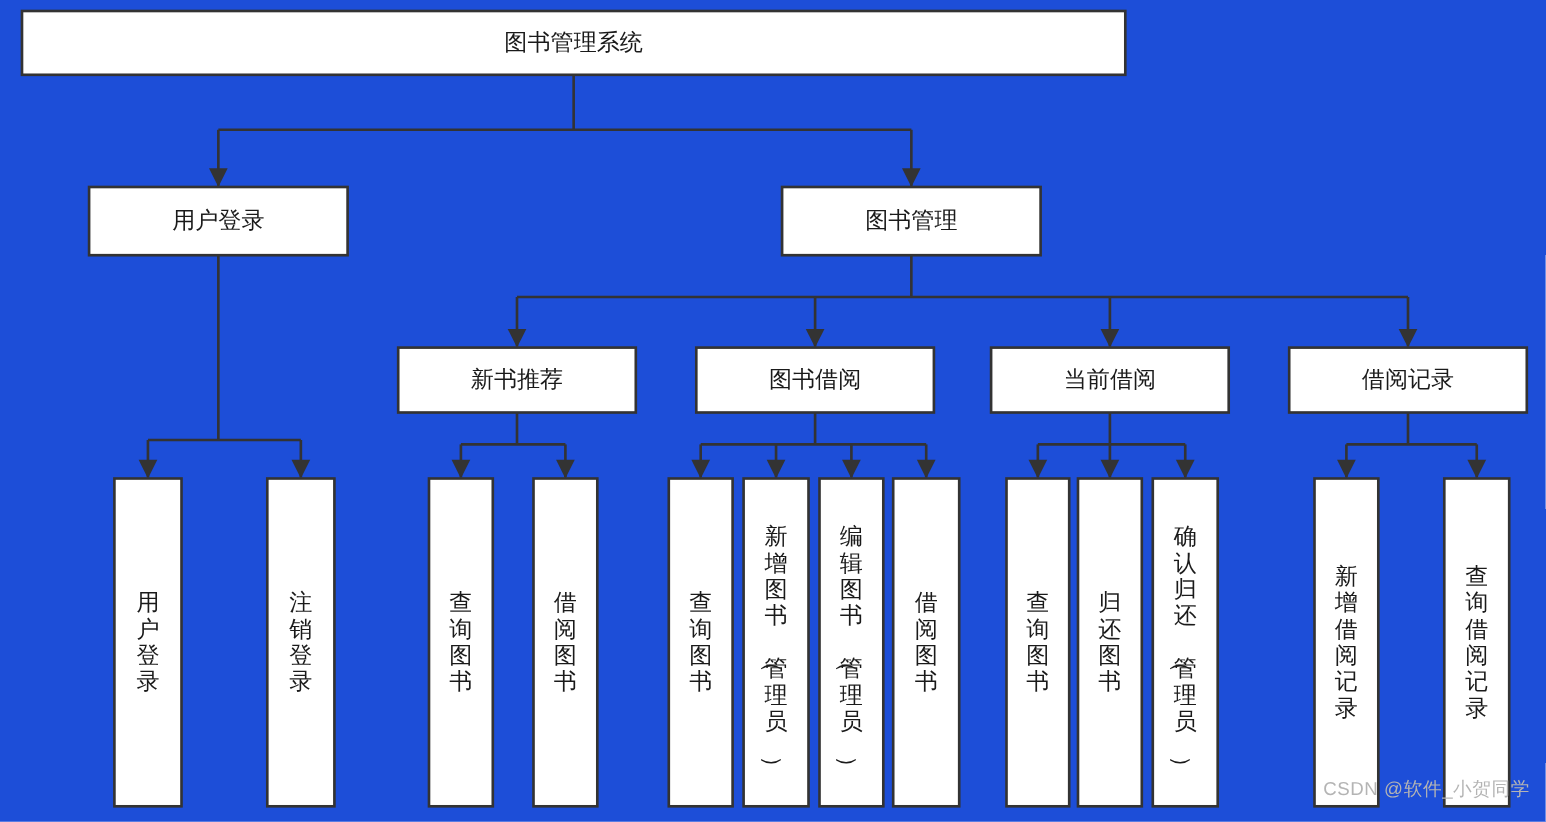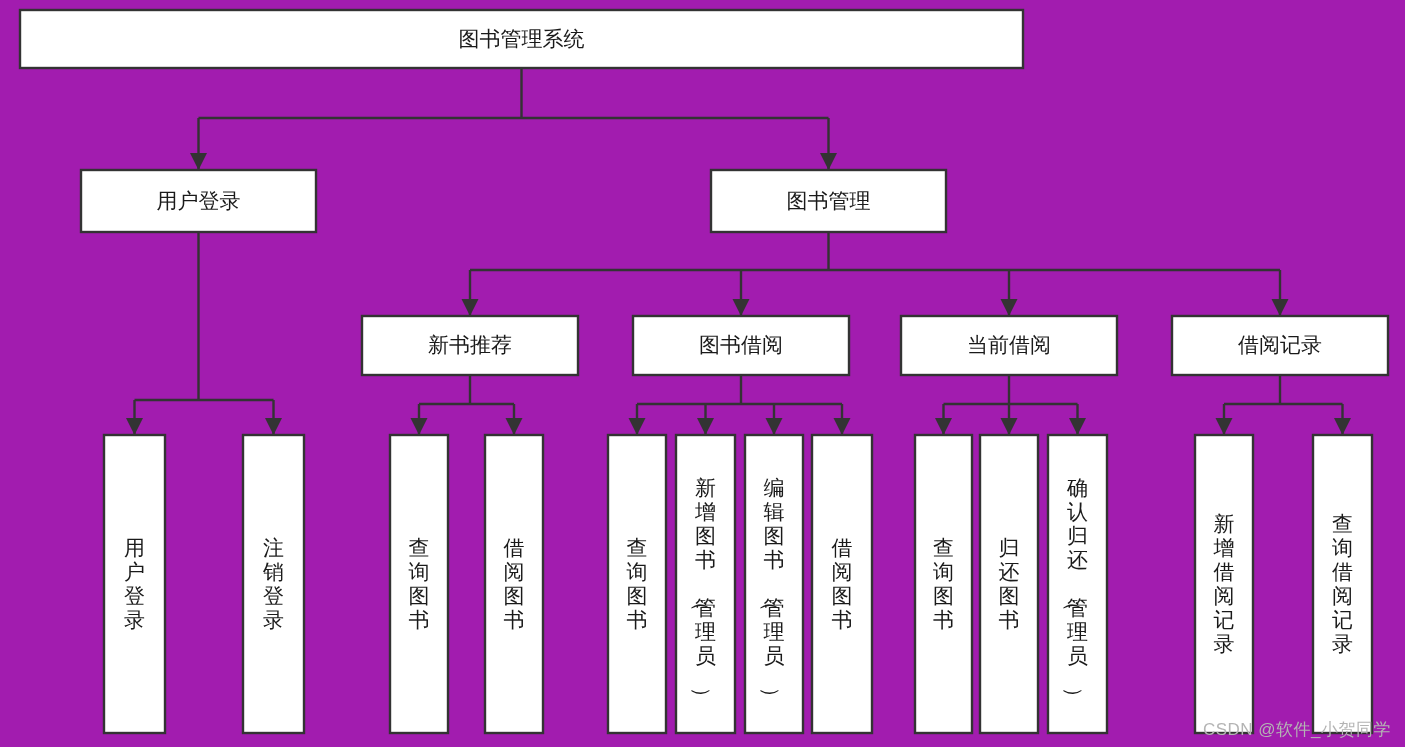--- a/index.html
+++ b/index.html
@@ -10,21 +10,21 @@
   body {
     width: 1405px;
     height: 747px;
     overflow: hidden;
     font-family: "Liberation Sans", "DejaVu Sans", sans-serif;
   }
   #diagram-root {
     position: relative;
     width: 1405px;
     height: 747px;
-    background: #a21caf;
+    background: #1d4ed8;
   }
   svg#tree-svg {
     position: absolute;
     left: 0;
     top: 0;
     width: 1405px;
     height: 747px;
     display: block;
   }
   .node-rect {
@@ -51,21 +51,21 @@
     fill: none;
     stroke-linecap: butt;
   }
   .edge-arrow {
     fill: #333333;
     stroke: none;
   }
   .watermark-text {
     position: absolute;
     right: 14px;
-    bottom: 6px;
+    bottom: 18px;
     font-family: "Liberation Sans", "DejaVu Sans", sans-serif;
     font-size: 17px;
     color: #b4b4b4;
     letter-spacing: 0.5px;
     white-space: nowrap;
     user-select: none;
   }
 </style>
 </head>
 <body>

